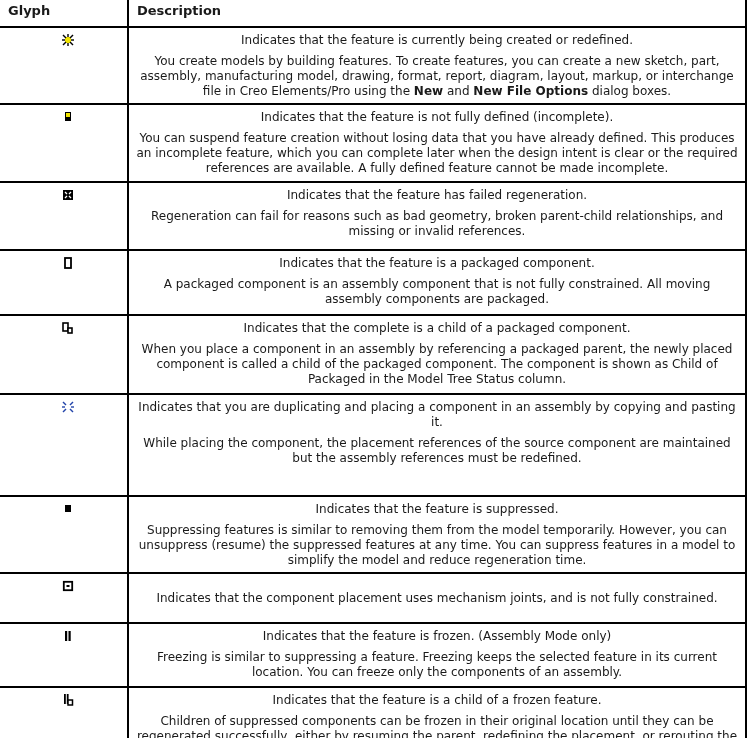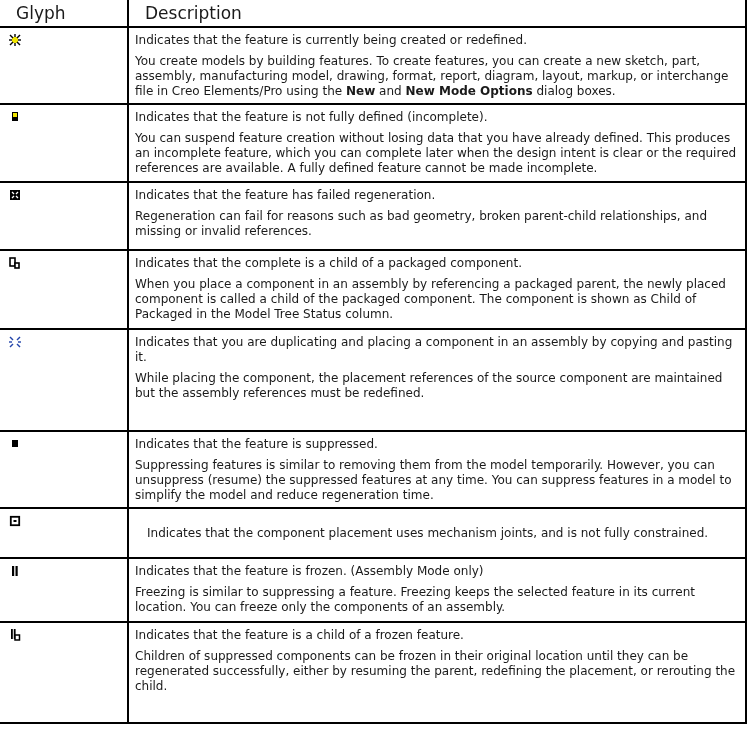--- a/index.html
+++ b/index.html
@@ -21,32 +21,33 @@
       table-layout: fixed;
     }
     col.c-glyph { width: 128px; }
     col.c-desc { width: 618px; }
     th, td {
       vertical-align: top;
       text-align: left;
       padding: 0;
     }
     th {
-      font-weight: normal;
+      font-weight: bold;
       height: 23px;
-      padding: 3px 8px 0 16px;
+      padding: 3px 8px 0 8px;
       border-bottom: 2px solid #000;
-      font-size: 17px;
+      font-size: 13px;
     }
     th.desc-h {
       border-left: 2px solid #000;
       border-right: 2px solid #000;
     }
     td {
       border-bottom: 2px solid #000;
+      text-align: center;
     }
     td.glyph-cell {
       padding: 6px 0 0 9px;
     }
     td.desc-cell {
       border-left: 2px solid #000;
       border-right: 2px solid #000;
       padding: 5px 6px 4px 6px;
       line-height: 15px;
     }
@@ -88,21 +89,21 @@
               <line x1="11" y1="11" x2="8" y2="8"></line>
             <line x1="6" y1="0" x2="6" y2="3"></line>
               <line x1="6" y1="12" x2="6" y2="9"></line>
             <line x1="0" y1="6" x2="3" y2="6"></line>
               <line x1="12" y1="6" x2="9" y2="6"></line>
           </g>
         </svg>
       </td>
       <td class="desc-cell">
         <p class="desc-summary">Indicates that the feature is currently being created or redefined.</p>
-        <p class="desc-detail"><span>You create models by building features. To create features, you can create a new sketch, part, assembly, manufacturing model, drawing, format, report, diagram, layout, markup, or interchange file in Creo Elements/Pro using the </span><b>New</b><span> and </span><b>New Mode Options</b><span> dialog boxes.</span></p>
+        <p class="desc-detail"><span>You create models by building features. To create features, you can create a new sketch, part, assembly, manufacturing model, drawing, format, report, diagram, layout, markup, or interchange file in Creo Elements/Pro using the </span><b>New</b><span> and </span><b>New File Options</b><span> dialog boxes.</span></p>
       </td>
     </tr>
 
     <tr style="height:78px">
       <td class="glyph-cell">
         <svg class="g" viewBox="0 0 12 12">
           <rect x="3" y="1" width="6" height="9" fill="#000"></rect>
           <rect x="4" y="2" width="4" height="4" fill="#f2e600"></rect>
         </svg>
       </td>
@@ -123,20 +124,31 @@
               <line x1="9" y1="9" x2="7" y2="7"></line>
           </g>
         </svg>
       </td>
       <td class="desc-cell">
         <p class="desc-summary">Indicates that the feature has failed regeneration.</p>
         <p class="desc-detail">Regeneration can fail for reasons such as bad geometry, broken parent-child relationships, and missing or invalid references.</p>
       </td>
     </tr>
 
+    <tr style="height:65px">
+      <td class="glyph-cell">
+        <svg class="g" viewBox="0 0 12 12">
+          <rect x="3" y="1" width="6" height="10" fill="none" stroke="#000" stroke-width="1.8"></rect>
+        </svg>
+      </td>
+      <td class="desc-cell">
+        <p class="desc-summary">Indicates that the feature is a packaged component.</p>
+        <p class="desc-detail">A packaged component is an assembly component that is not fully constrained. All moving assembly components are packaged.</p>
+      </td>
+    </tr>
 
     <tr style="height:79px">
       <td class="glyph-cell">
         <svg class="g" viewBox="0 0 12 12">
           <rect x="1" y="1" width="5" height="8" fill="#fff" stroke="#000" stroke-width="1.6"></rect>
           <rect x="6" y="6" width="4" height="5" fill="#fff" stroke="#000" stroke-width="1.6"></rect>
         </svg>
       </td>
       <td class="desc-cell">
         <p class="desc-summary">Indicates that the complete is a child of a packaged component.</p>

